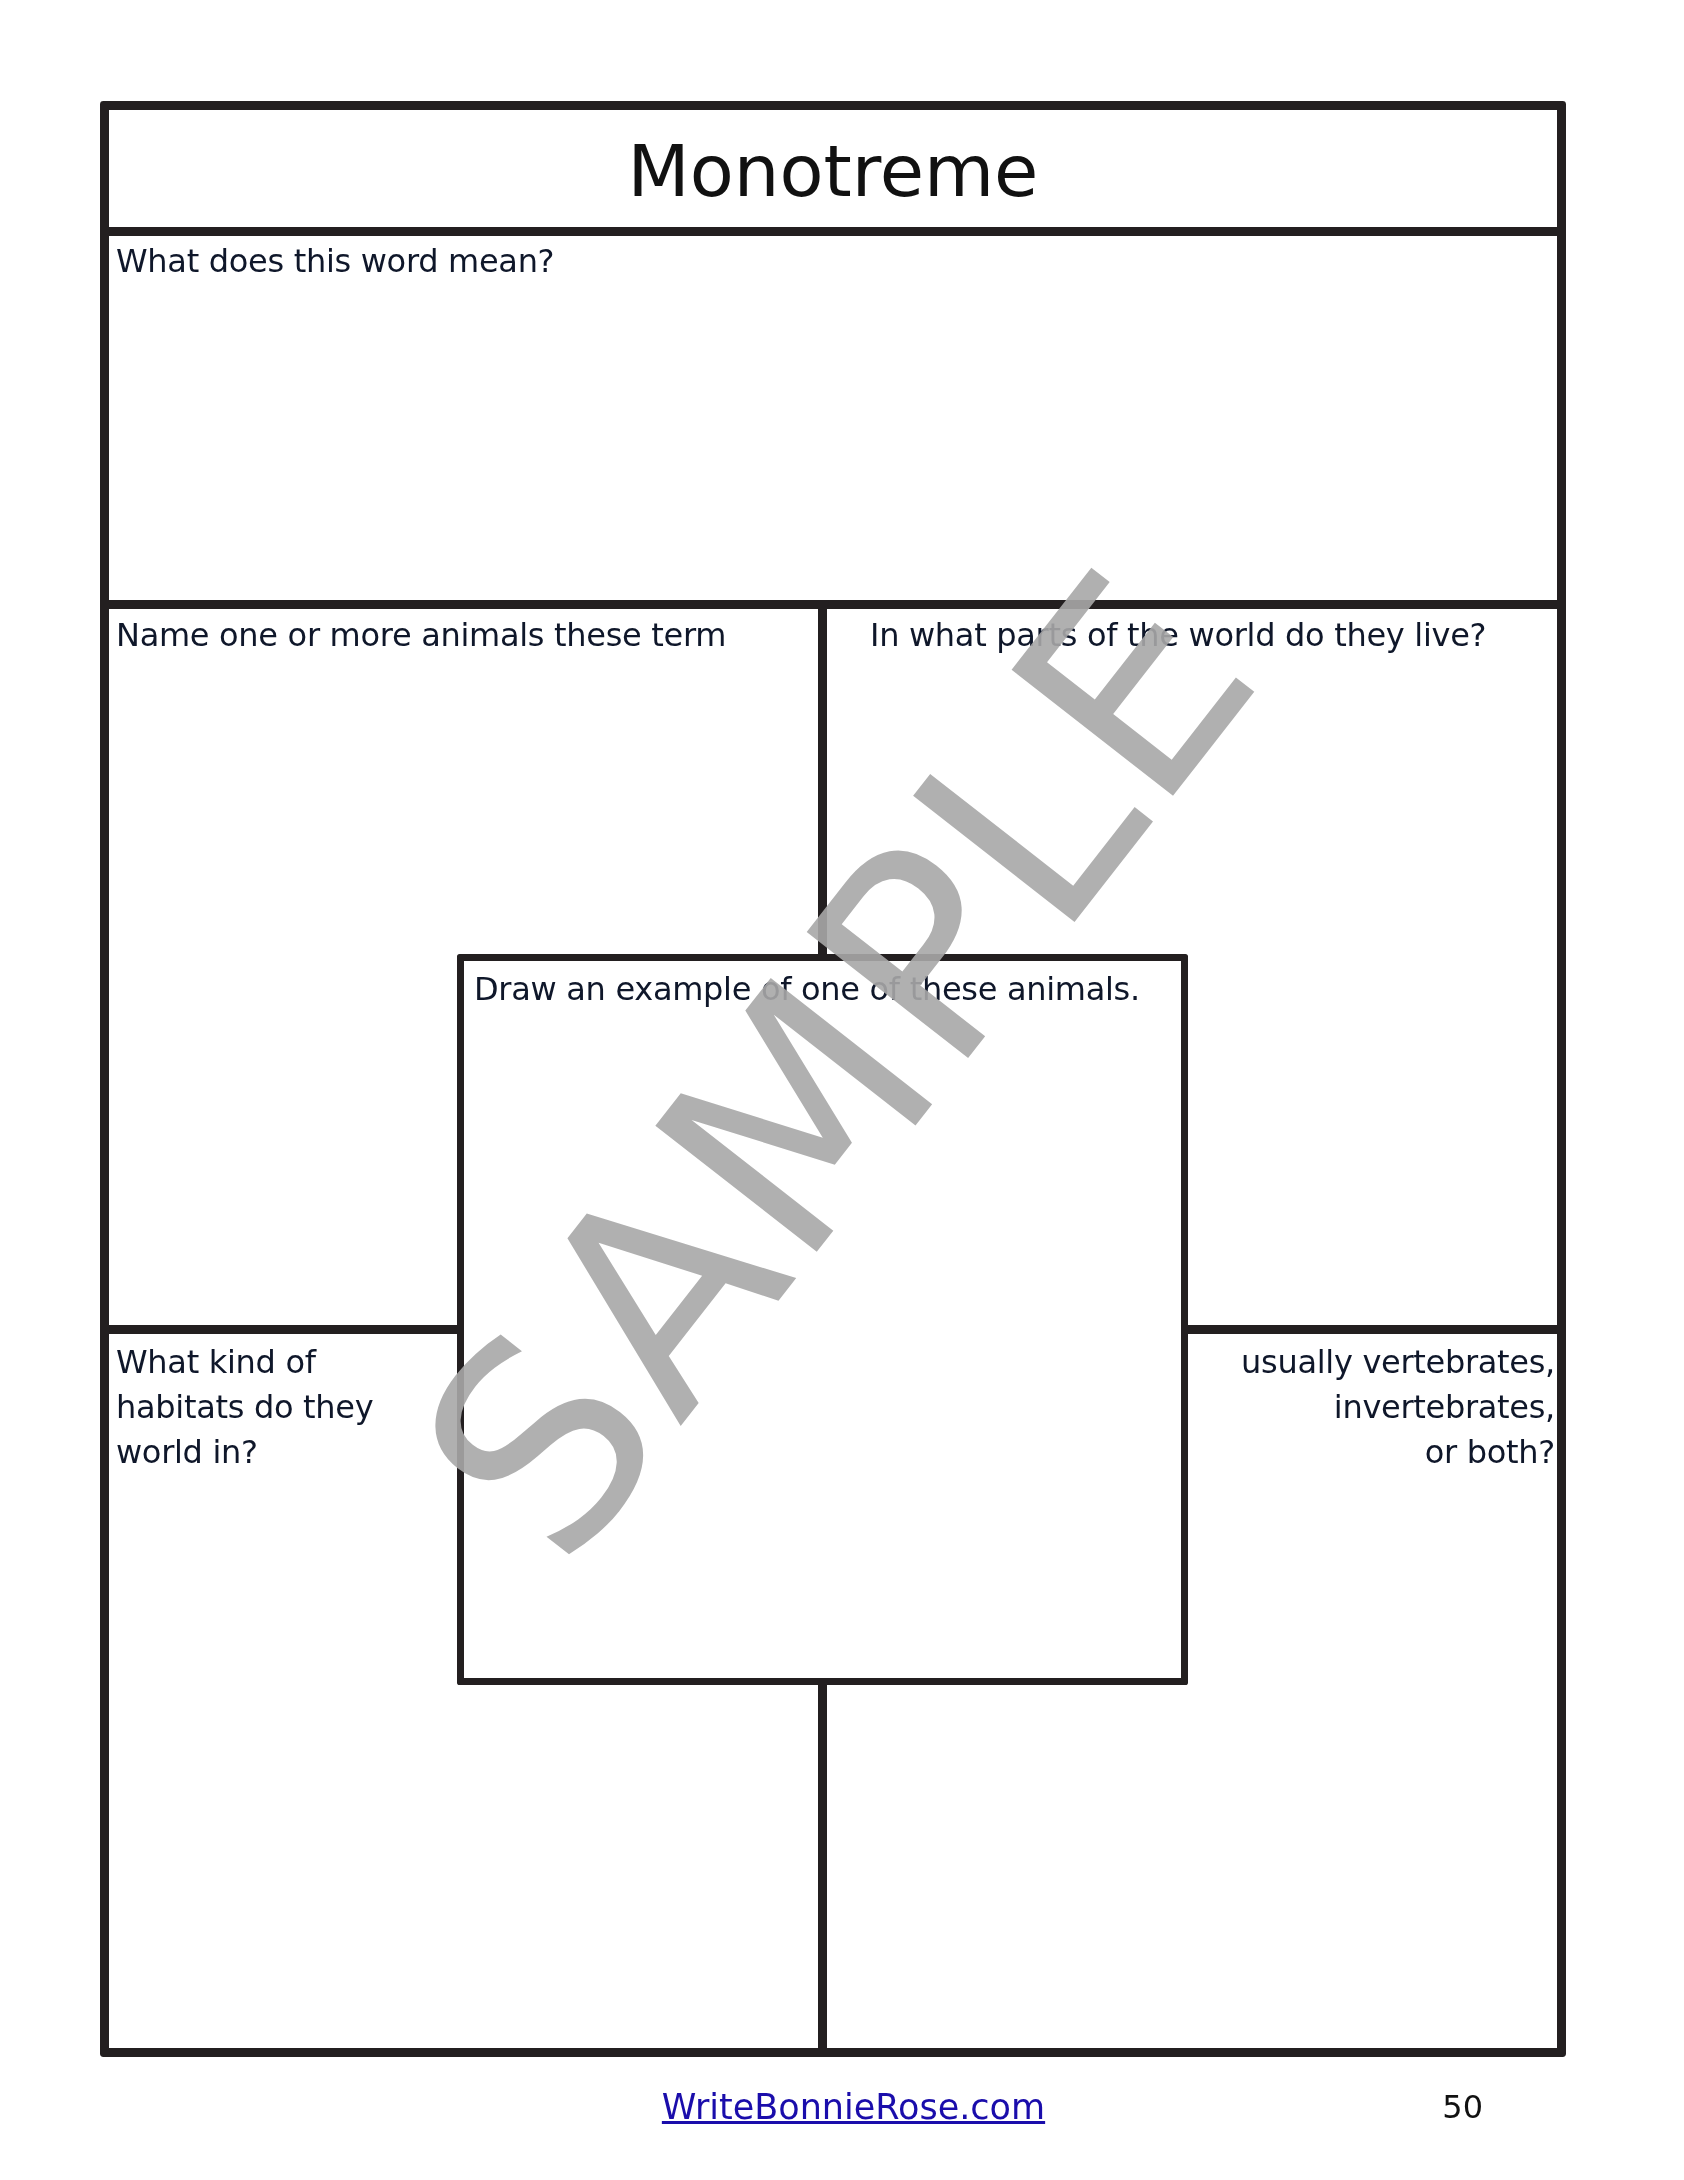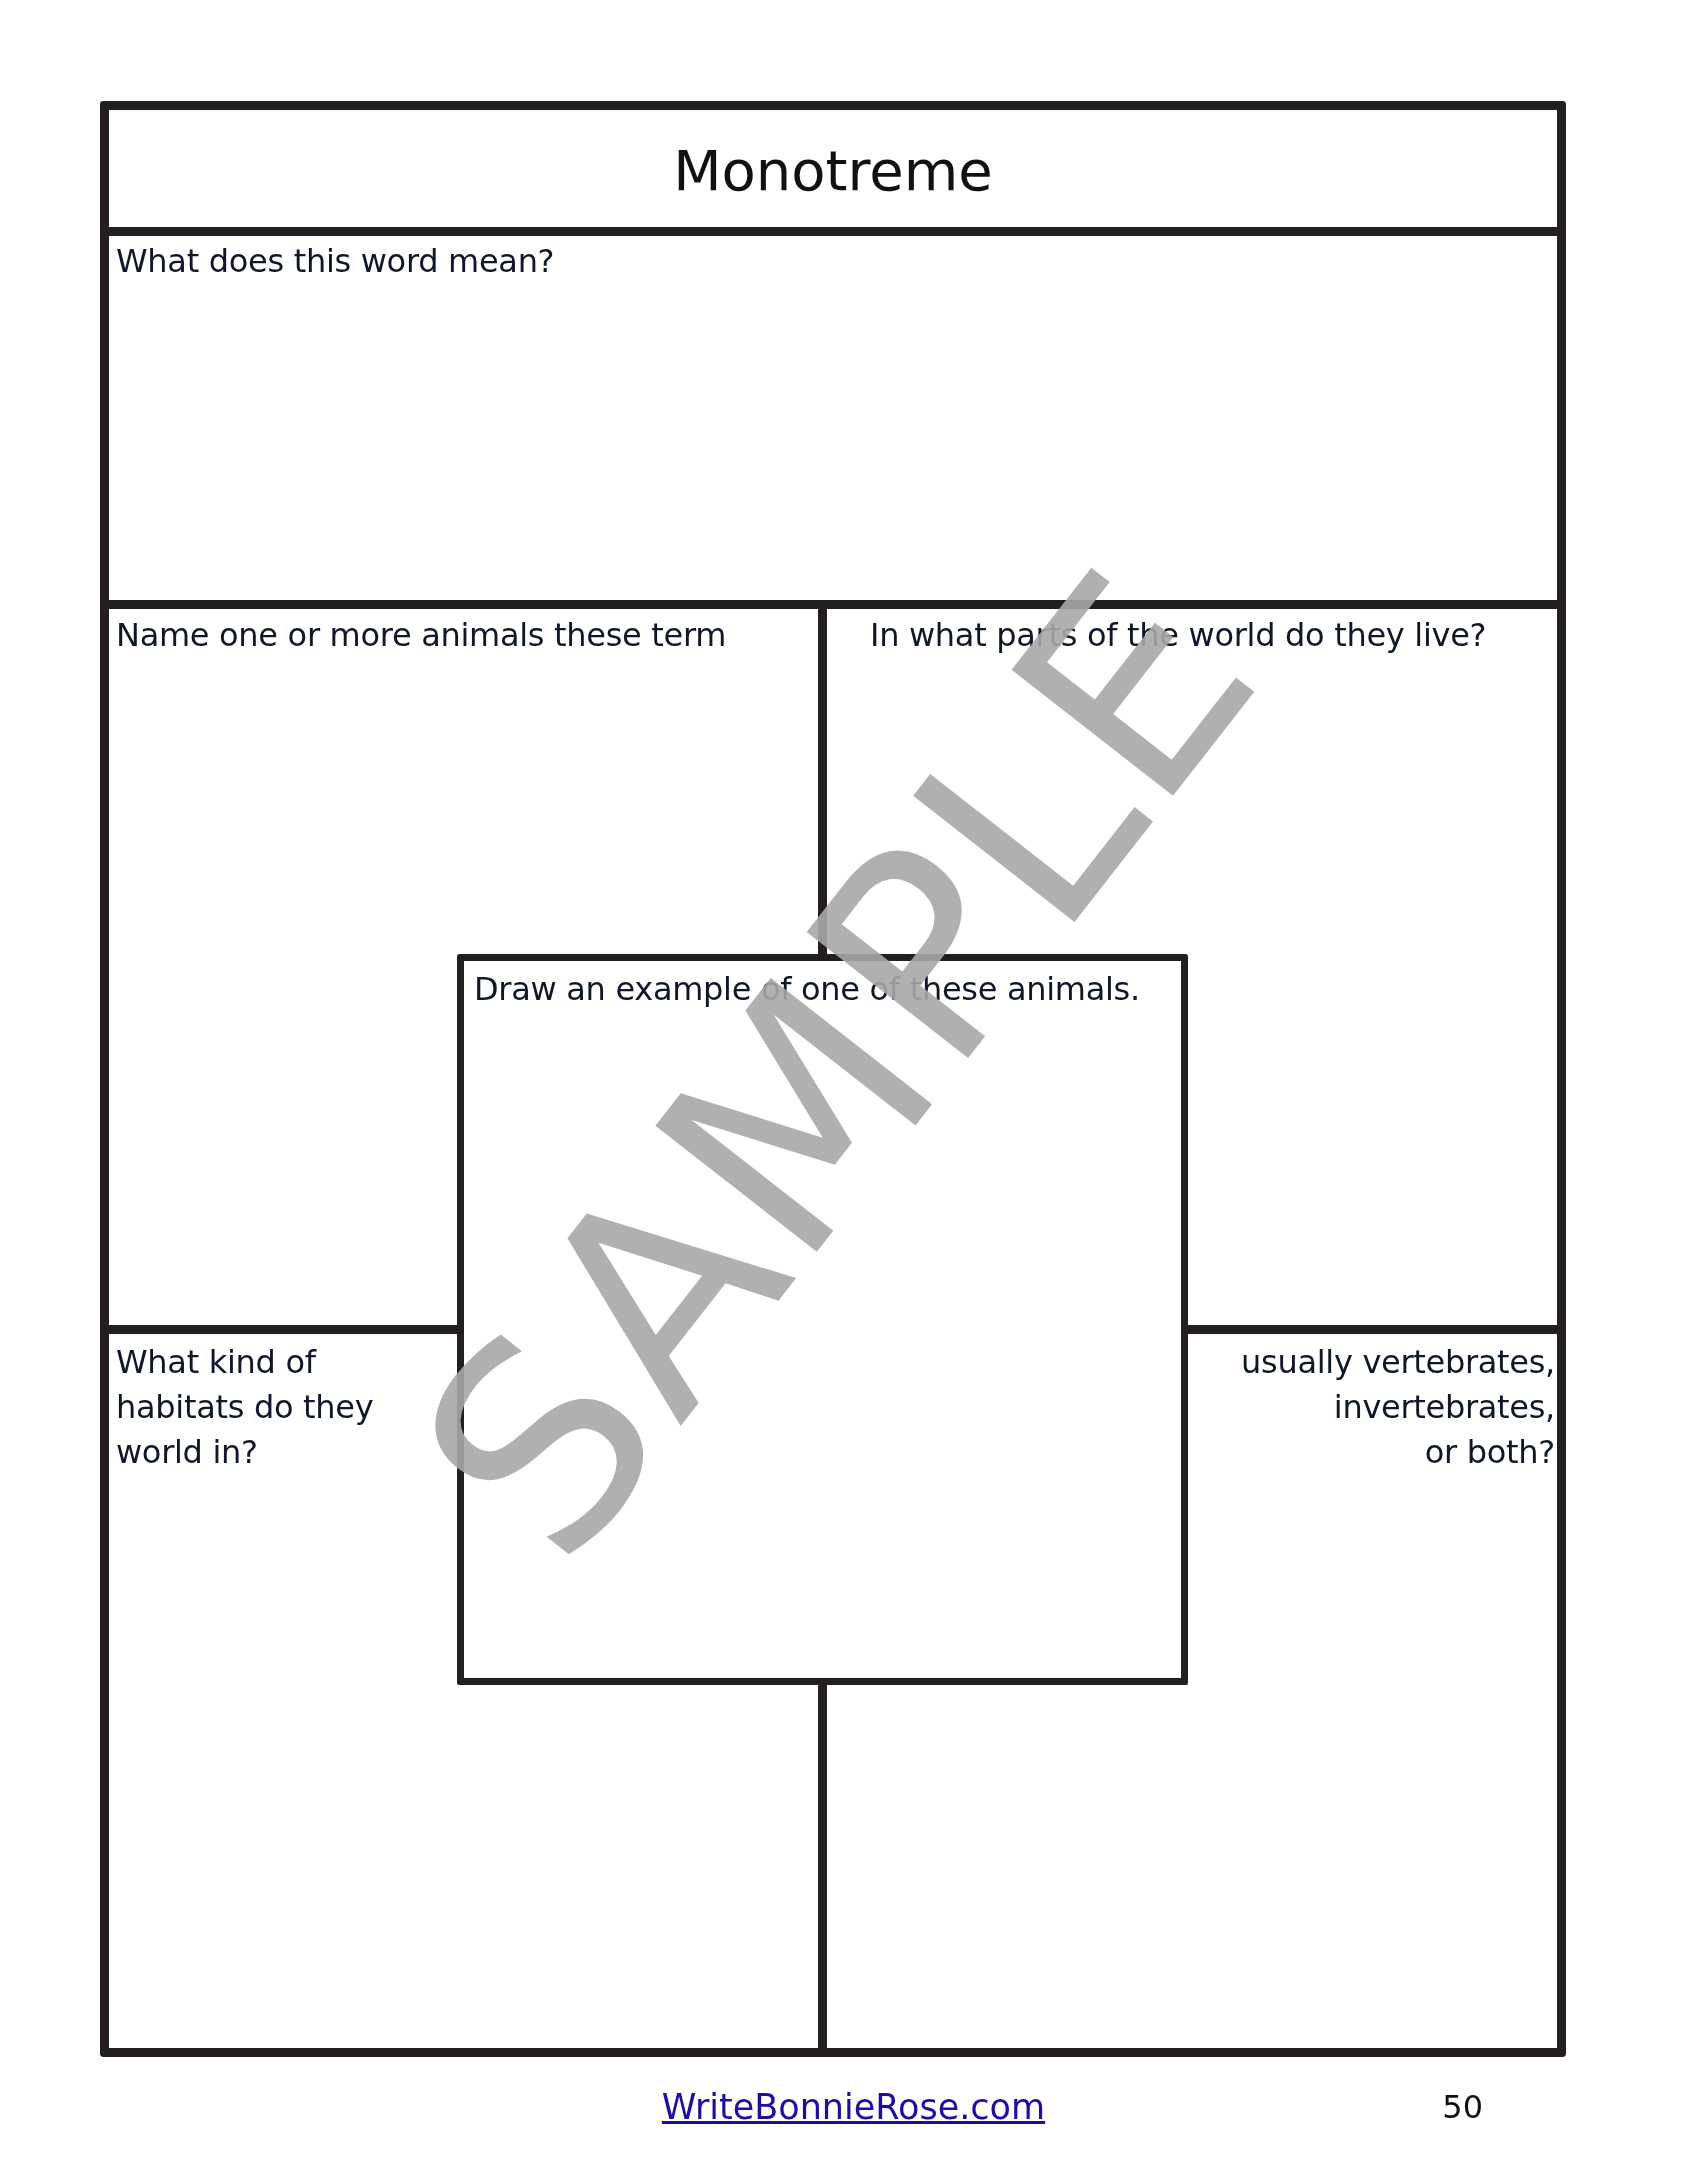--- a/index.html
+++ b/index.html
@@ -1,21 +1,21 @@
 <!DOCTYPE html>
 <html style="font-size:13.6px"><head>
 <meta charset="utf-8">
 <style>
   html, body { margin:0; padding:0; background:#ffffff; }
   body { width:1685px; height:2181px; position:relative; overflow:hidden;
          font-family:"DejaVu Sans", "Liberation Sans", sans-serif; color:#111; }
   .line { position:absolute; background:#231f20; }
   .txt { position:absolute; font-size:32px; line-height:45px; color:#0f172a; letter-spacing:-0.3px; }
   .title { position:absolute; left:100px; width:1466px; top:111px; height:120px;
-           text-align:center; font-size:56px; line-height:120px; color:#111; }
+           text-align:center; font-size:72px; line-height:120px; color:#111; }
   .center-box { position:absolute; left:457px; top:954px; width:731px; height:731px;
                 border:7.7px solid #231f20; box-sizing:border-box; border-radius:2.6px; background:transparent; }
   .outer { position:absolute; left:100px; top:101px; width:1466px; height:1956px;
            border:9.4px solid #231f20; box-sizing:border-box; border-radius:3.4px; }
   .watermark { position:absolute; left:839px; top:1065px; transform:translate(-50%,-50%) rotate(-52deg);
                font-size:281px; line-height:1; color:#a8a8a8; opacity:0.9; white-space:nowrap;
                letter-spacing:3.4px; pointer-events:none; z-index:5; font-family:"DejaVu Sans", sans-serif; }
   .footer-link { position:absolute; left:11px; width:1685px; top:2085px; text-align:center;
                  font-size:35px; line-height:44px; color:#1a0dab; text-decoration:underline; }
   .page-num { position:absolute; left:1428px; width:55px; top:2085px; text-align:right;

